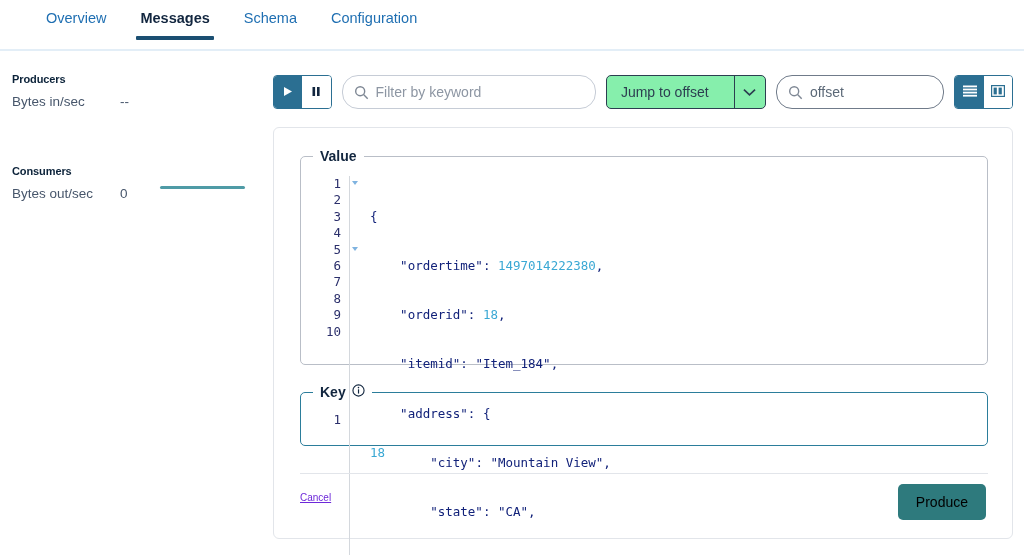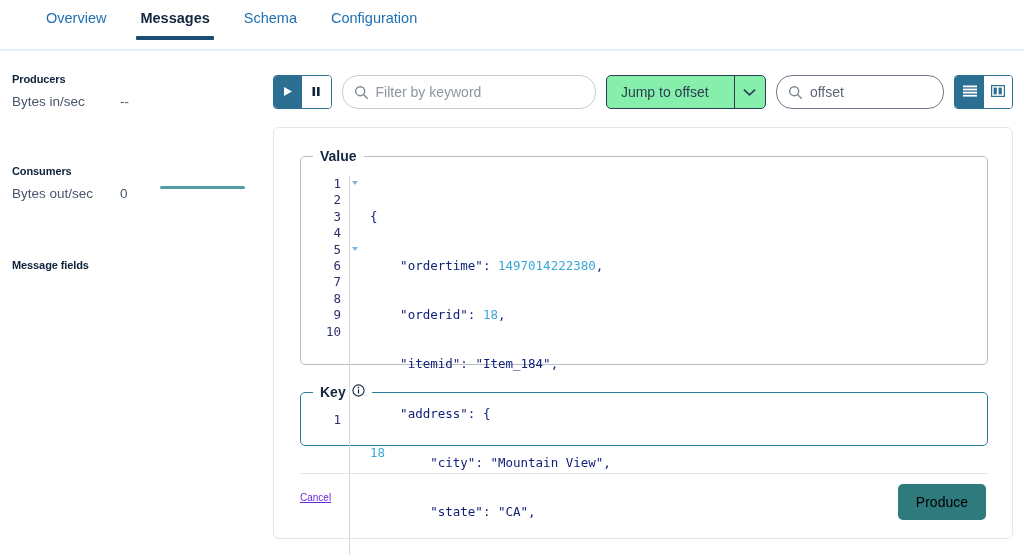--- a/index.html
+++ b/index.html
@@ -162,21 +162,20 @@
     <span class="metric-val">--</span>
   </div>
 
   <div class="side-h consumers">Consumers</div>
   <div class="metric">
     <span class="metric-label">Bytes out/sec</span>
     <span class="metric-val">0</span>
     <span class="spark"></span>
   </div>
 
-  <div class="side-h fields">Message fields</div>
 </div>
 
 <div class="toolbar">
 
   <div class="btn-group">
     <div class="bg-btn active">
       <span>
         <svg width="10" height="11" viewBox="0 0 10 11">
             <polygon points="1,1 9,5.5 1,10" fill="#ffffff"></polygon>
           </svg>

